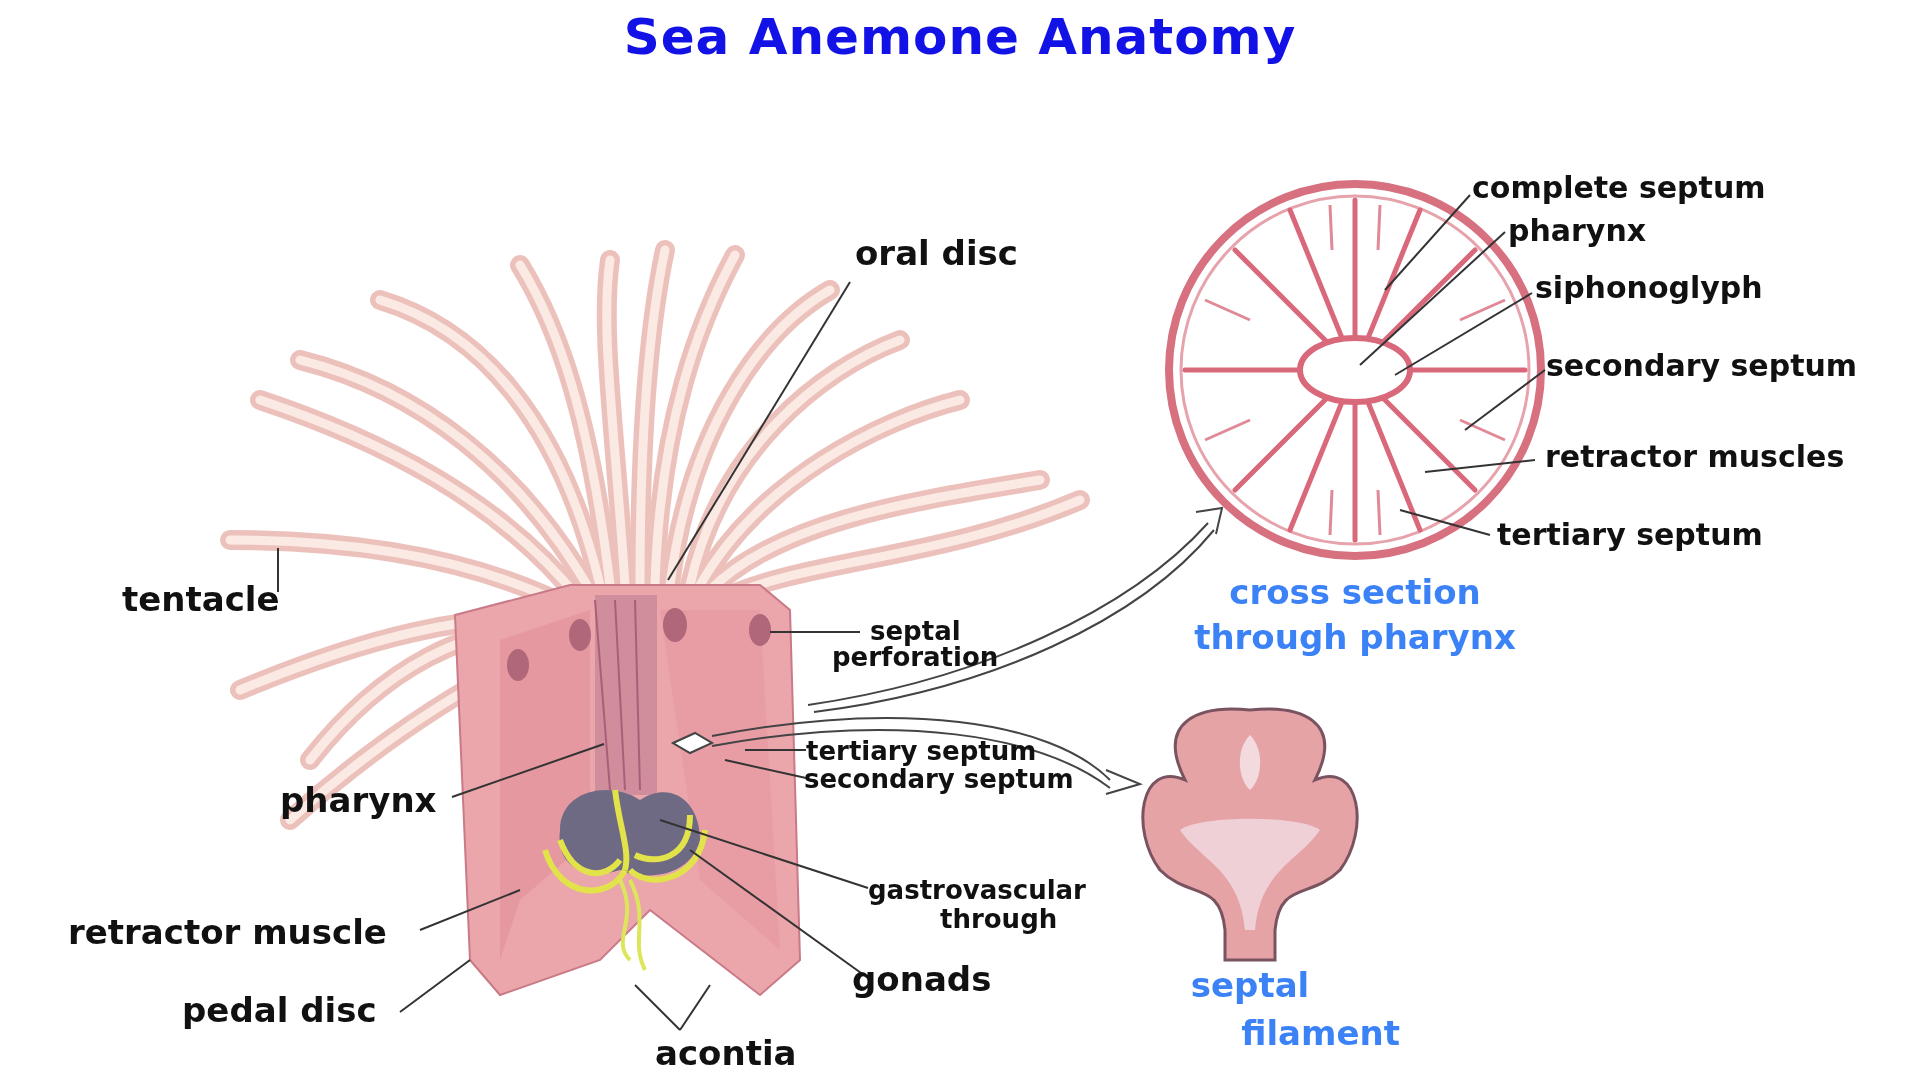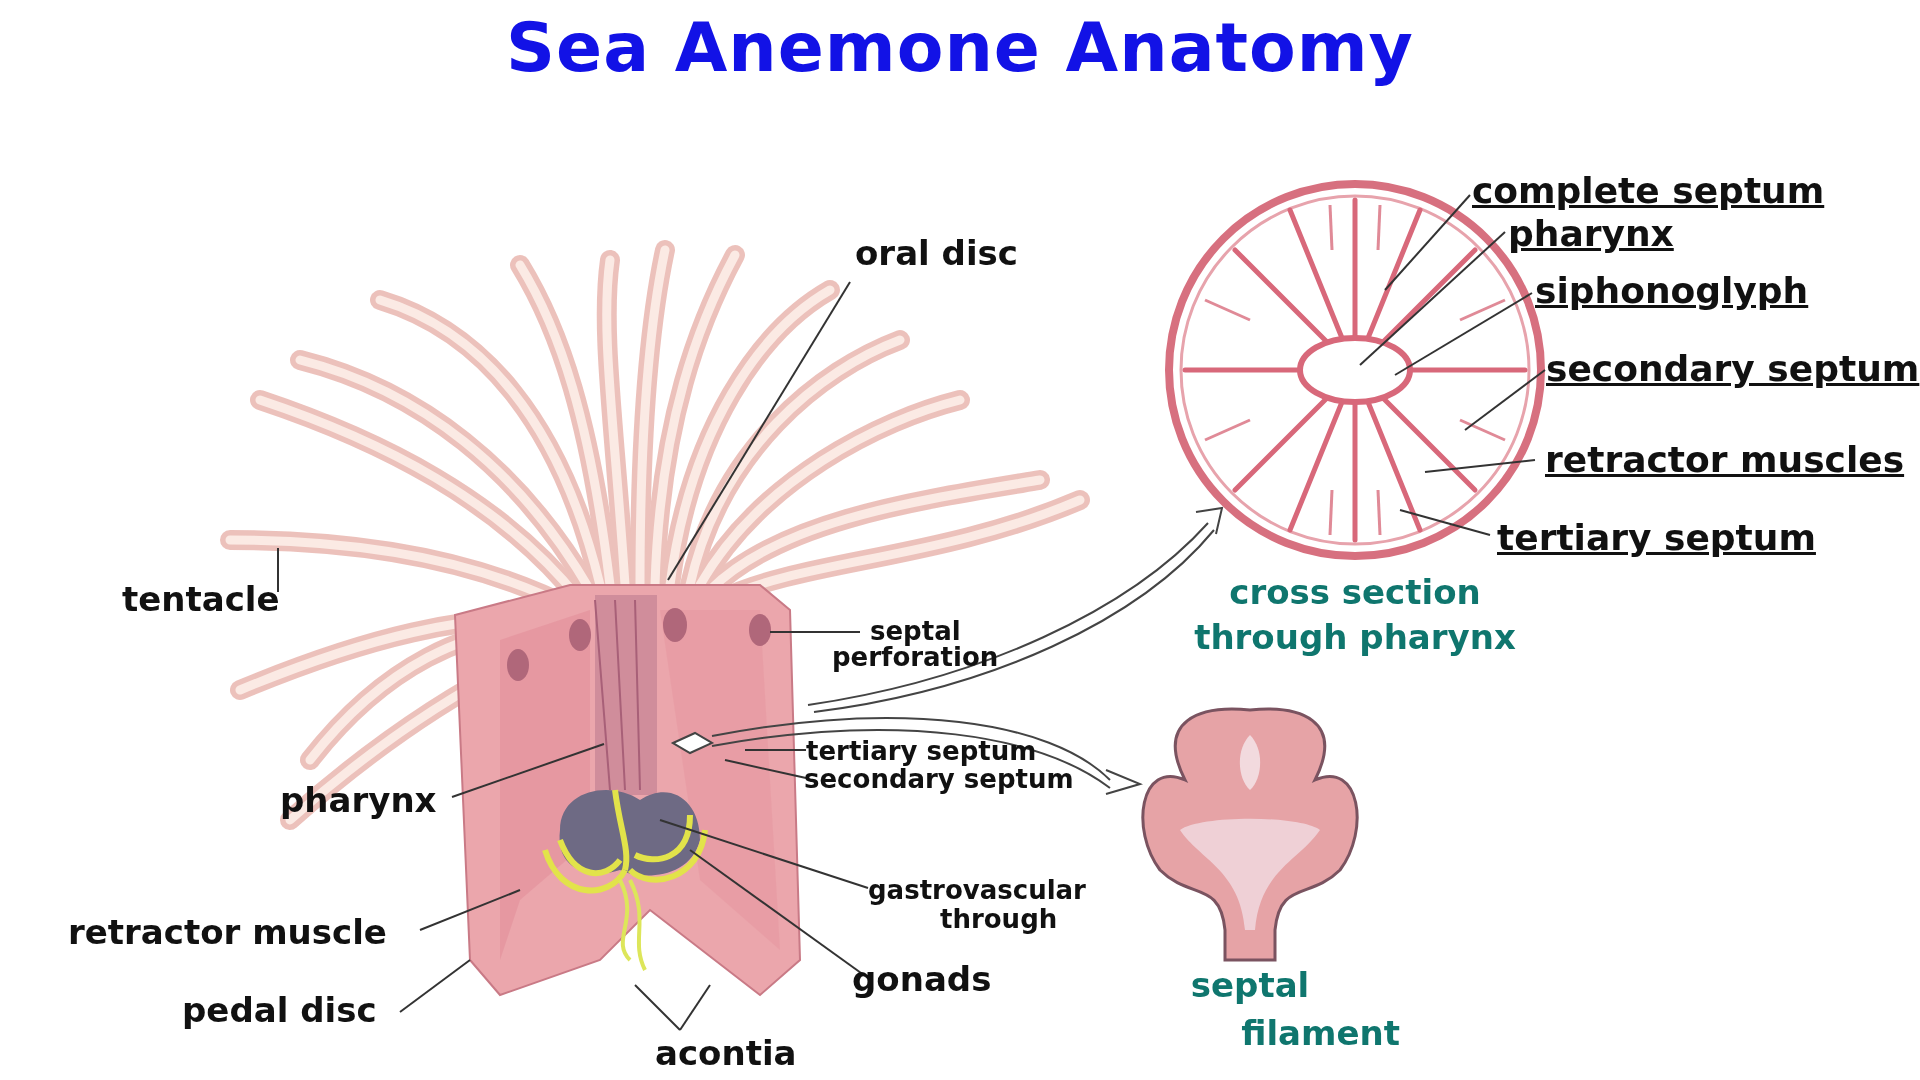--- a/index.html
+++ b/index.html
@@ -1,22 +1,22 @@
 <!DOCTYPE html>
 <html><head>
 <meta charset="utf-8">
 <style>
   html, body { margin:0; padding:0; background:#ffffff; }
   body { width:1920px; height:1080px; position:relative; overflow:hidden; font-family:"DejaVu Sans", sans-serif; }
-  .title { position:absolute; left:0; width:1920px; top:8px; text-align:center; font-weight:bold; font-size:68px; color:#1212E6; letter-spacing:1px; }
+  .title { position:absolute; left:0; width:1920px; top:8px; text-align:center; font-weight:bold; font-size:50px; color:#1212E6; letter-spacing:1px; }
   .lbl { position:absolute; font-weight:bold; color:#111; white-space:nowrap; line-height:1; }
   .l34 { font-size:34px; }
-  .l30 { font-size:36px;text-decoration:underline; }
+  .l30 { font-size:30px; }
   .l26 { font-size:26px; }
-  .green { color:#0f766e; text-align:center; }
+  .green { color:#3b82f6; text-align:center; }
   svg.art { position:absolute; left:0; top:0; }
 </style>
 </head>
 <body>
 
 <div class="title">Sea Anemone Anatomy</div>
 
 <svg class="art" width="1920" height="1080" viewBox="0 0 1920 1080">
 
   <g fill="none" stroke-linecap="round">

